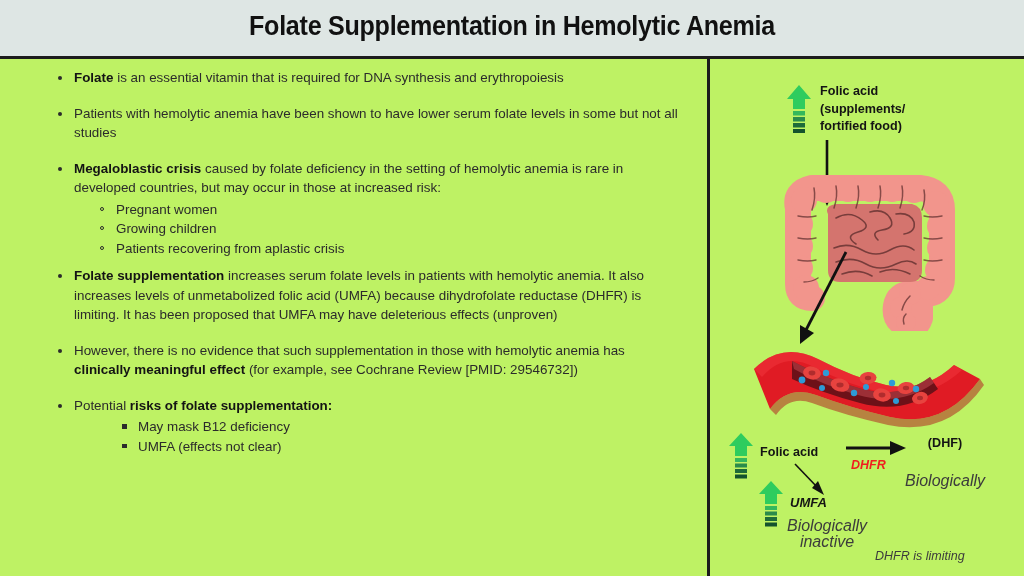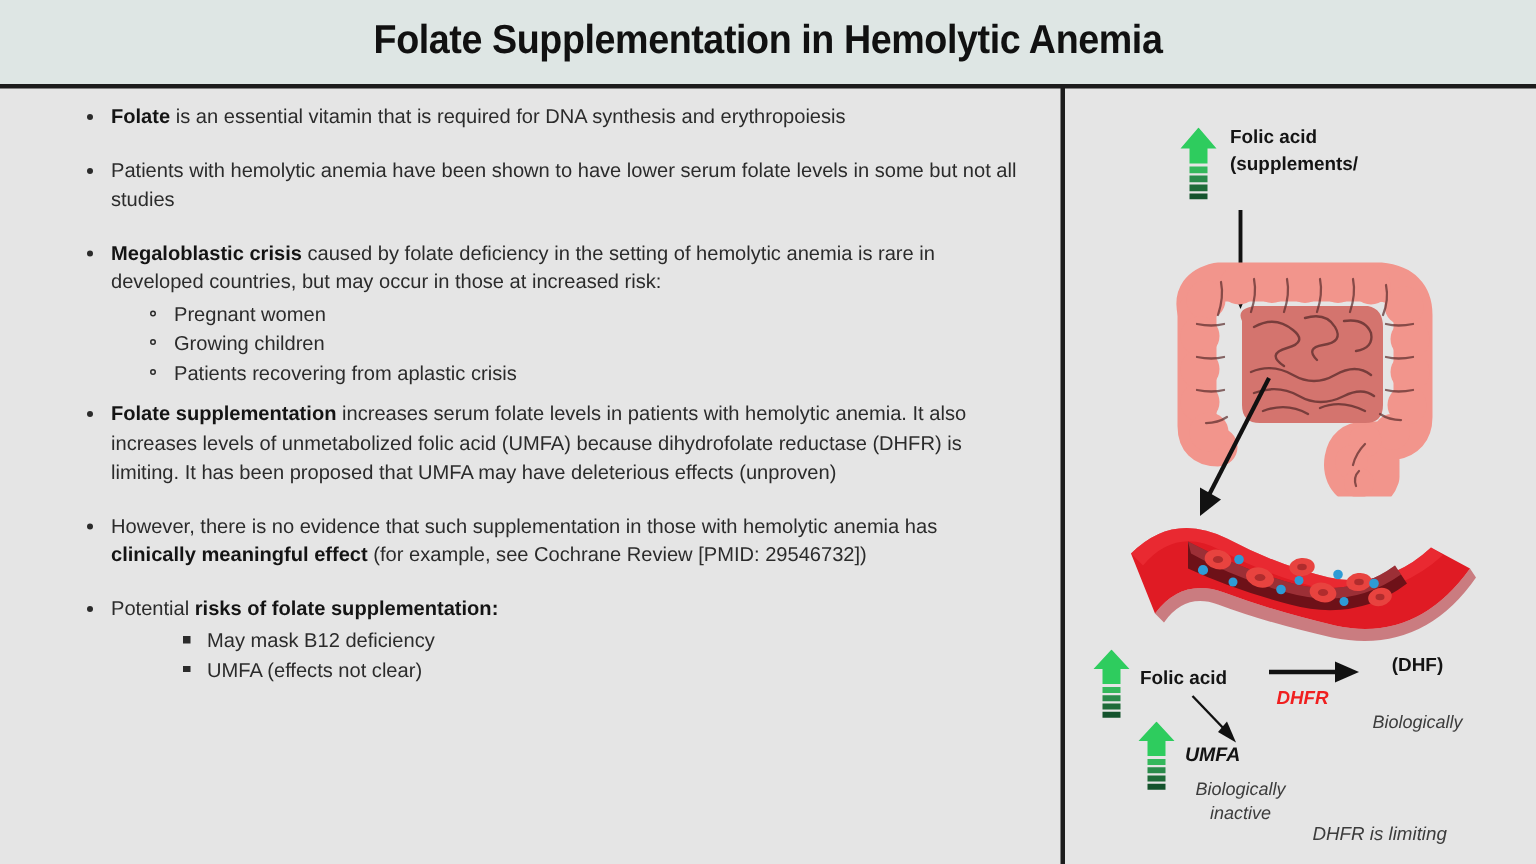--- a/index.html
+++ b/index.html
@@ -9,21 +9,21 @@
     background: #ffffff;
   }
   body {
     font-family: "Liberation Sans", sans-serif;
     color: #1a1a1a;
   }
   #slide {
     position: relative;
     width: 1024px;
     height: 576px;
-    background: #e5e5e5;
+    background: #bef264;
     overflow: hidden;
     box-sizing: border-box;
   }
 
   
   .header-band {
     position: absolute;
     left: 0; top: 0;
     width: 1024px;
     height: 57px;
@@ -142,21 +142,21 @@
   .dg-label {
     position: absolute;
     font-weight: bold;
     font-size: 12.6px;
     line-height: 17.5px;
     color: #141414;
   }
   .dg-italic {
     position: absolute;
     font-style: italic;
-    font-size: 12px;
+    font-size: 16px;
     line-height: 16px;
     color: #3c3c3c;
   }
   .dg-red {
     position: absolute;
     font-style: italic;
     font-weight: bold;
     font-size: 12.5px;
     color: #f01f1f;
   }
@@ -207,20 +207,21 @@
         <rect x="7" y="26" width="12" height="4.5" fill="#34B85C"></rect>
         <rect x="7" y="32" width="12" height="4.5" fill="#2A8B4B"></rect>
         <rect x="7" y="38" width="12" height="4.5" fill="#1E6B39"></rect>
         <rect x="7" y="44" width="12" height="4" fill="#14532D"></rect>
       </svg>
     </div>
 
     <div class="dg-label" style="left:110px; top:25px; width:190px; text-align:left;">
       <div>Folic acid</div>
       <div>(supplements/</div>
+      <div>fortified food)</div>
     </div>
 
     <div class="abs" style="left:102px; top:82px;">
       <svg width="30" height="68" viewBox="0 0 30 68">
         <line x1="15" y1="0" x2="15" y2="56" stroke="#111" stroke-width="2.6"></line>
         <path d="M15 66 L9 52 L21 52 Z" fill="#111"></path>
       </svg>
     </div>
 
     <div class="abs" style="left:60px; top:108px;">

